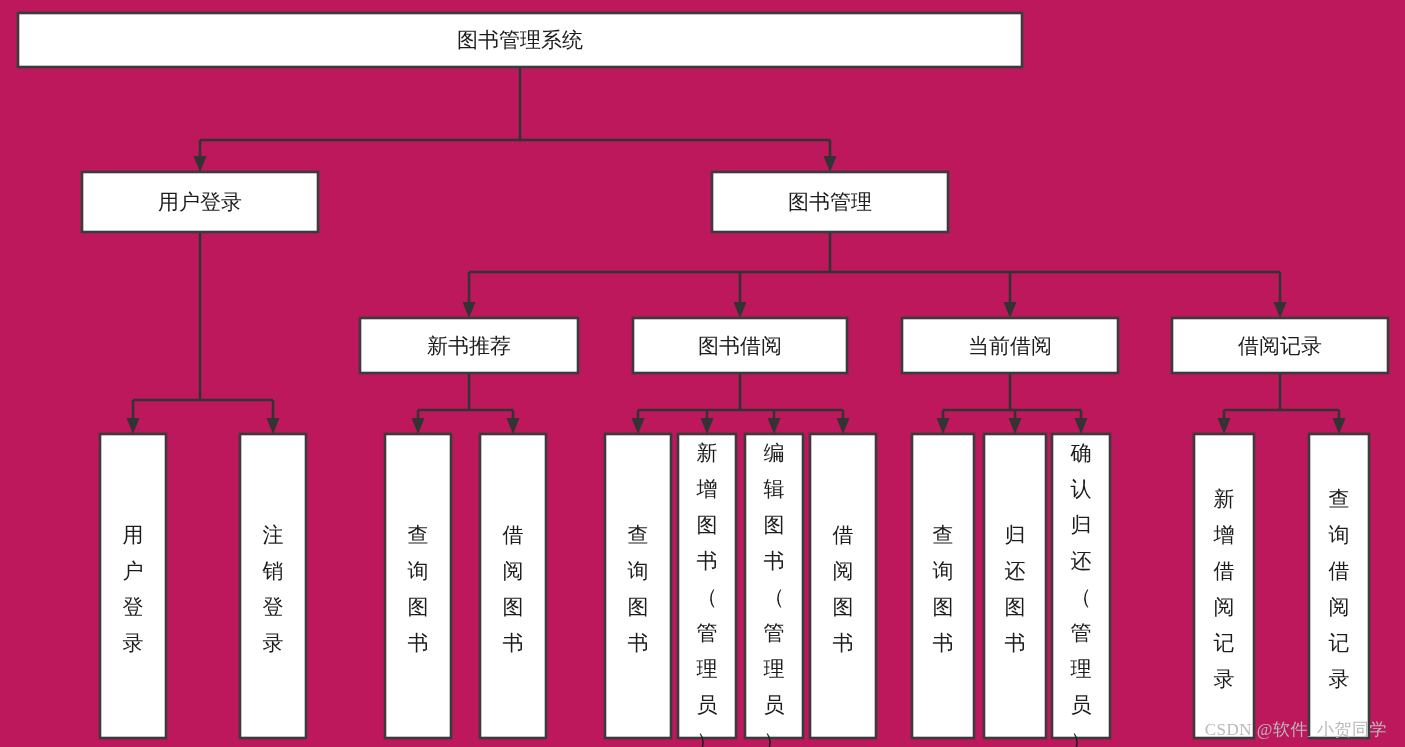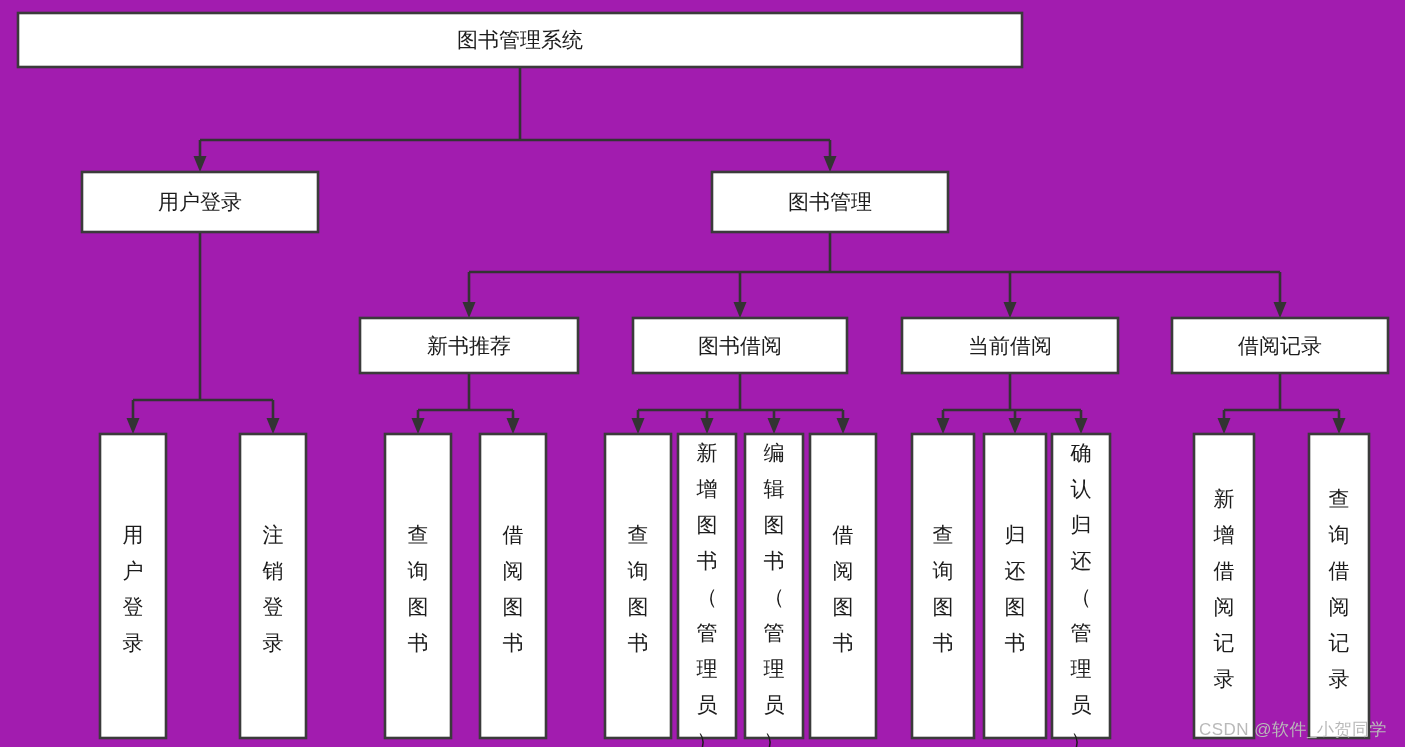--- a/index.html
+++ b/index.html
@@ -11,21 +11,21 @@
   body {
     width: 1405px;
     height: 747px;
     font-family: "DejaVu Sans", "Liberation Sans", sans-serif;
     overflow: hidden;
   }
   #diagram-root {
     position: relative;
     width: 1405px;
     height: 747px;
-    background: #a21caf;
+    background: #be185d;
   }
   svg.diagram-canvas {
     position: absolute;
     left: 0;
     top: 0;
     width: 1405px;
     height: 747px;
     display: block;
   }
   .node-box {
@@ -54,21 +54,21 @@
   .node-label-v {
     font-family: "DejaVu Sans", "Liberation Sans", sans-serif;
     font-size: 21px;
     fill: #1c1c1c;
     text-anchor: middle;
   }
   .watermark-text {
     position: absolute;
     right: 18px;
     bottom: 6px;
-    font-family: Liberation Sans, sans-serif;
+    font-family: Liberation Serif, serif;
     font-size: 17px;
     color: #b9b9b9;
     white-space: nowrap;
     letter-spacing: 0.5px;
     pointer-events: none;
   }
 </style>
 </head>
 <body>
 

